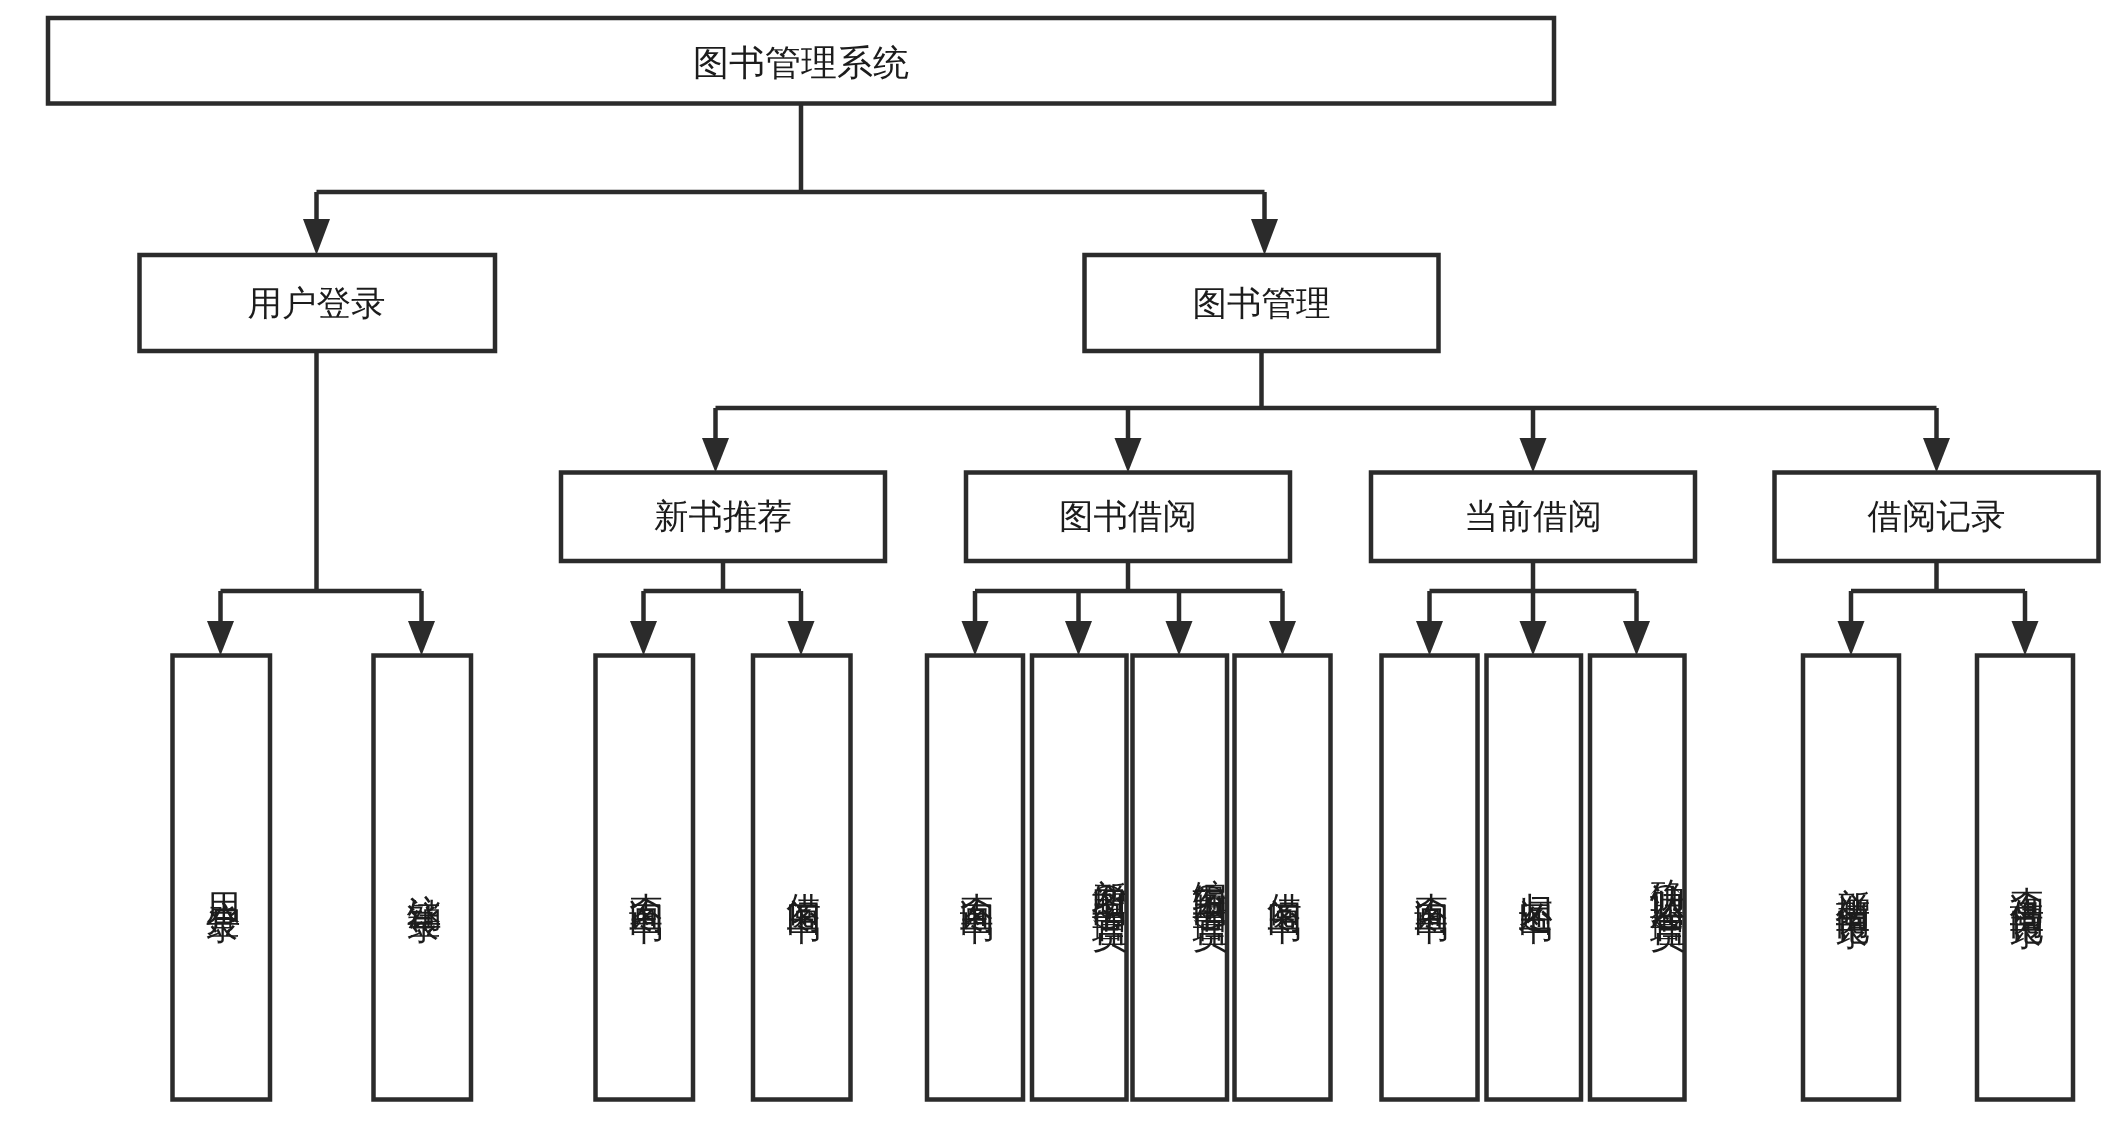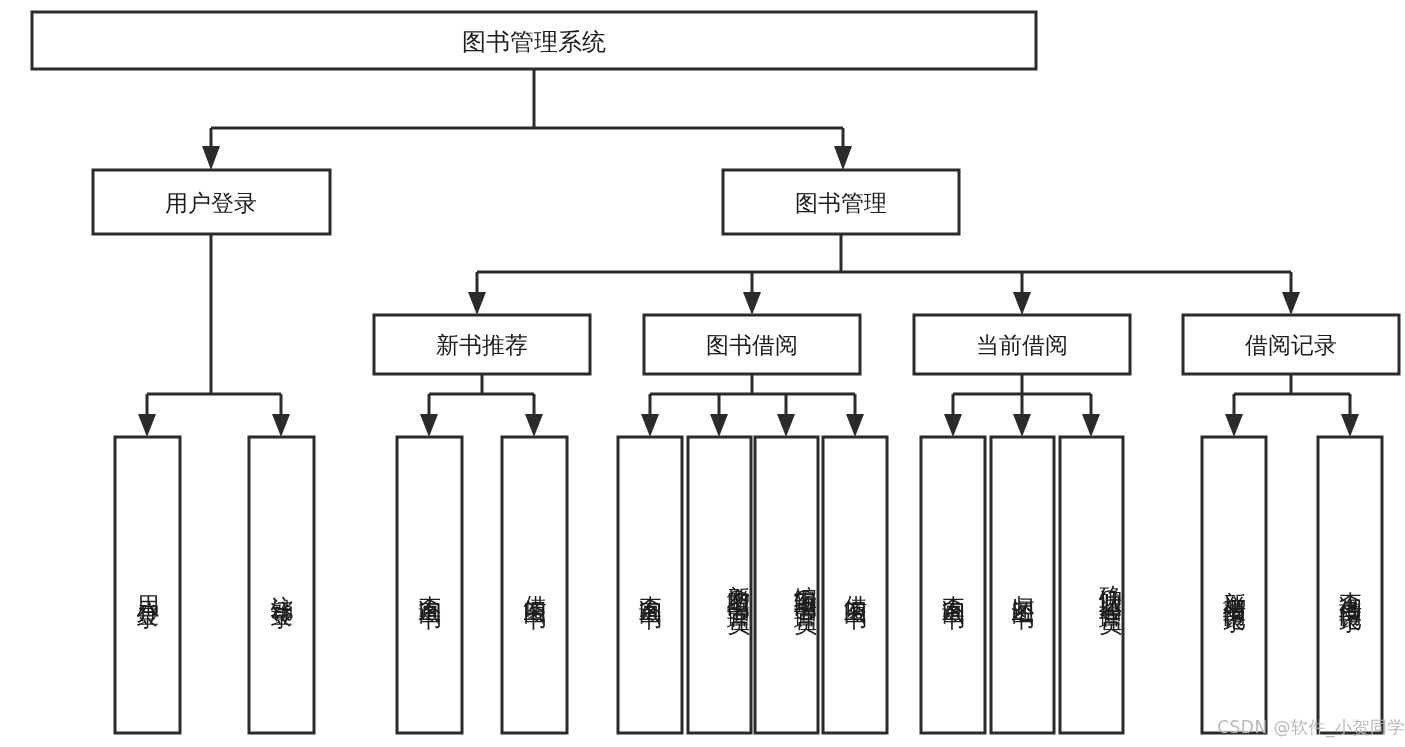--- a/index.html
+++ b/index.html
@@ -232,15 +232,14 @@
   <div class="vert-label" style="left:743px; top:441px; width:63px;  height:288px; align-items:flex-start;">编辑图书（管理员）</div>
   <div class="vert-label" style="left:811px; top:437px; width:64px;  height:296px;">借阅图书</div>
 
   <div class="vert-label" style="left:909px; top:437px; width:64px;  height:296px;">查询图书</div>
   <div class="vert-label" style="left:979px; top:437px; width:63px;  height:296px;">归还图书</div>
   <div class="vert-label" style="left:1048px;top:441px; width:63px;  height:288px; align-items:flex-start;">确认归还（管理员）</div>
 
   <div class="vert-label" style="left:1190px;top:437px; width:64px;  height:296px;">新增借阅记录</div>
   <div class="vert-label" style="left:1306px;top:437px; width:64px;  height:296px;">查询借阅记录</div>
 
-  <div class="watermark">CSDN @软件_小贺同学</div>
 
 </div>
 
 </body></html>

